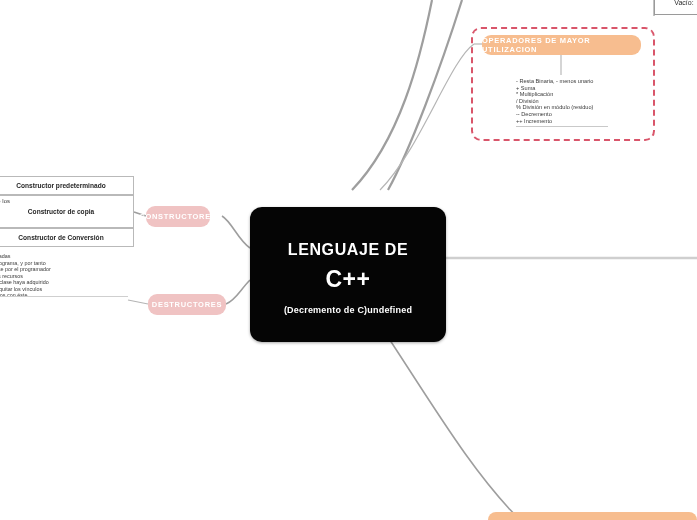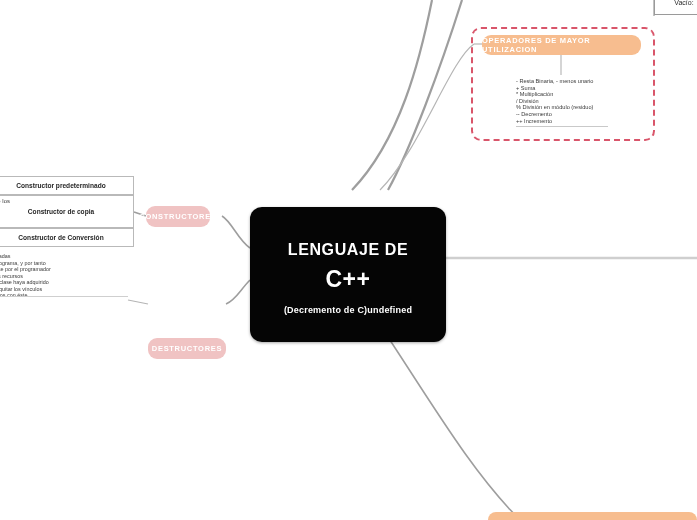--- a/index.html
+++ b/index.html
@@ -30,21 +30,21 @@
   
   .pill{
     position:absolute;border-radius:9px;
     display:flex;align-items:center;justify-content:center;
     color:#ffffff;font-weight:bold;letter-spacing:.7px;
     z-index:6;
   }
   .pill-pink{background:#f0c3c3;}
   .pill-orange{background:#f7bd8f;}
   #pill-constructores{left:146px;top:206px;width:64px;height:21px;font-size:7.5px;}
-  #pill-destructores{left:148px;top:294px;width:78px;height:21px;font-size:7.5px;margin-top:44px;}
+  #pill-destructores{left:148px;top:294px;width:78px;height:21px;font-size:7.5px;}
   #pill-operadores{left:482px;top:35px;width:159px;height:20px;font-size:7.5px;}
   #pill-bottom{left:488px;top:512px;width:209px;height:18px;border-radius:8px 8px 0 0;}
 
   
   .dashed-box{
     position:absolute;left:471px;top:27px;width:180px;height:110px;
     border:2px dashed #d9556a;border-radius:10px;background:transparent;z-index:4;
   }
   .op-list{
     position:absolute;left:516px;top:78px;width:120px;

